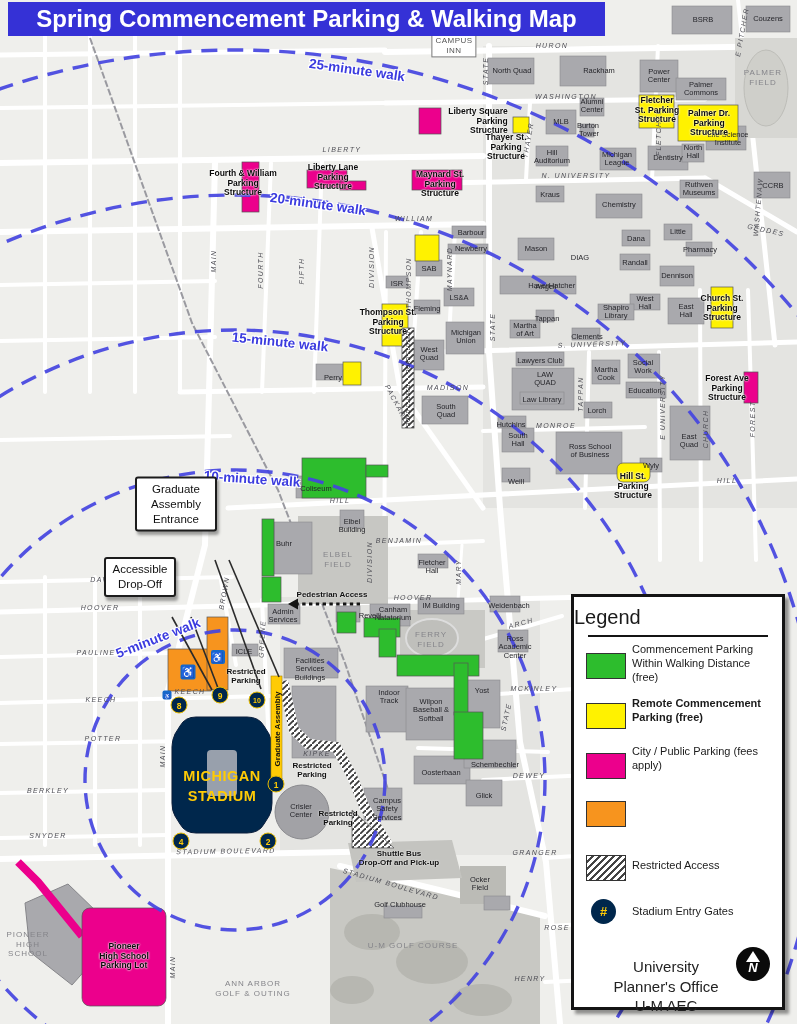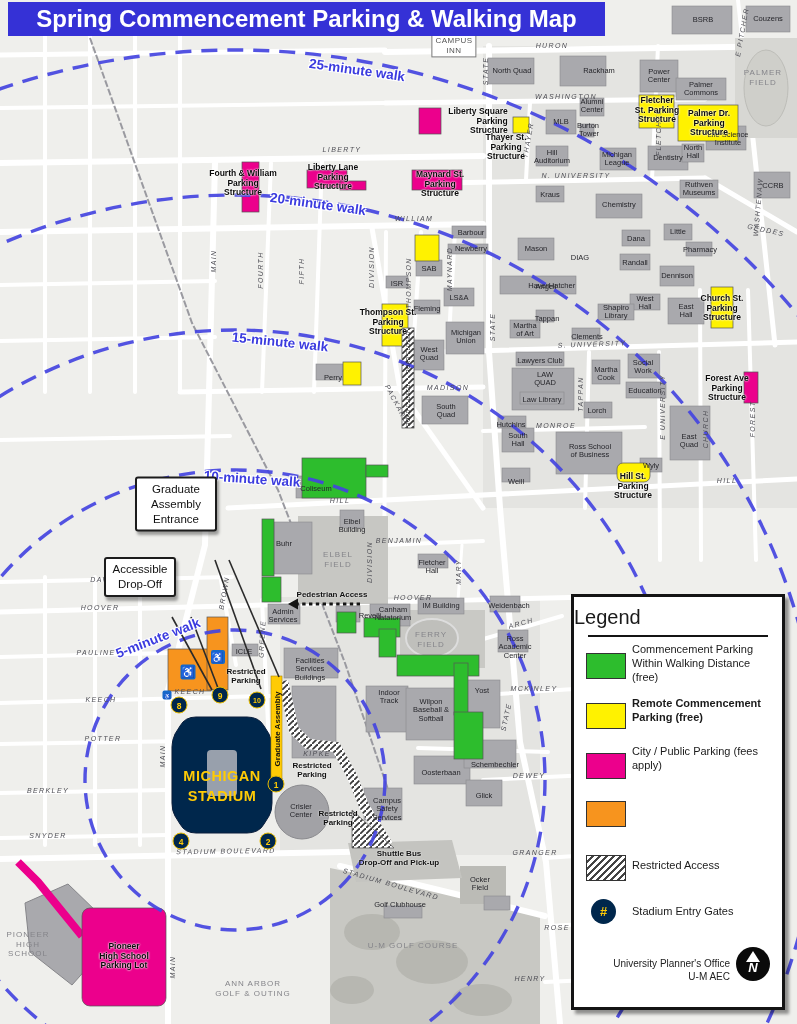--- a/index.html
+++ b/index.html
@@ -29,21 +29,21 @@
   
   #legend{position:absolute;left:571px;top:594px;width:208px;height:410px;background:#fff;
           border:3px solid #141414;box-shadow:4px 4px 3px rgba(0,0,0,.4);}
   .lg-title{position:absolute;top:9px;left:0;width:100%;text-align:left;font-size:20px;color:#1A1A1A;}
   .lg-rule{position:absolute;left:14px;right:14px;top:38px;border-top:2px solid #141414;}
   .lg-sw{position:absolute;left:12px;width:38px;height:24px;border:1px solid #333;}
   .lg-txt{position:absolute;left:58px;width:144px;font-size:11px;line-height:1.25;color:#1A1A1A;}
   .lg-hatch{background:repeating-linear-gradient(135deg,#fff 0 3px,#444 3px 5px);}
   .lg-gate{position:absolute;left:17px;width:25px;height:25px;border-radius:50%;background:#00274C;
            color:#FFCB05;font-weight:bold;font-size:13px;display:flex;align-items:center;justify-content:center;}
-  .lg-credit{position:absolute;top:360px;left:28px;width:128px;text-align:right;font-size:10px;line-height:1.3;color:#222;}
+  .lg-credit{position:absolute;top:360px;left:28px;width:128px;text-align:center;font-size:15px;line-height:1.3;color:#222;}
   .lg-compass{position:absolute;top:350px;left:162px;width:34px;height:34px;border-radius:50%;background:#0A0A0A;}
   .compass-tri{position:absolute;left:50%;top:4px;transform:translateX(-50%);width:0;height:0;
                border-left:7px solid transparent;border-right:7px solid transparent;border-bottom:11px solid #fff;}
   .compass-n{position:absolute;left:0;top:13px;width:100%;text-align:center;color:#fff;font-weight:bold;font-style:italic;font-size:13px;}
 </style>
 </head>
 <body>
 
 <div id="stage">
   <svg id="map-svg" width="797" height="1024" viewBox="0 0 797 1024">

